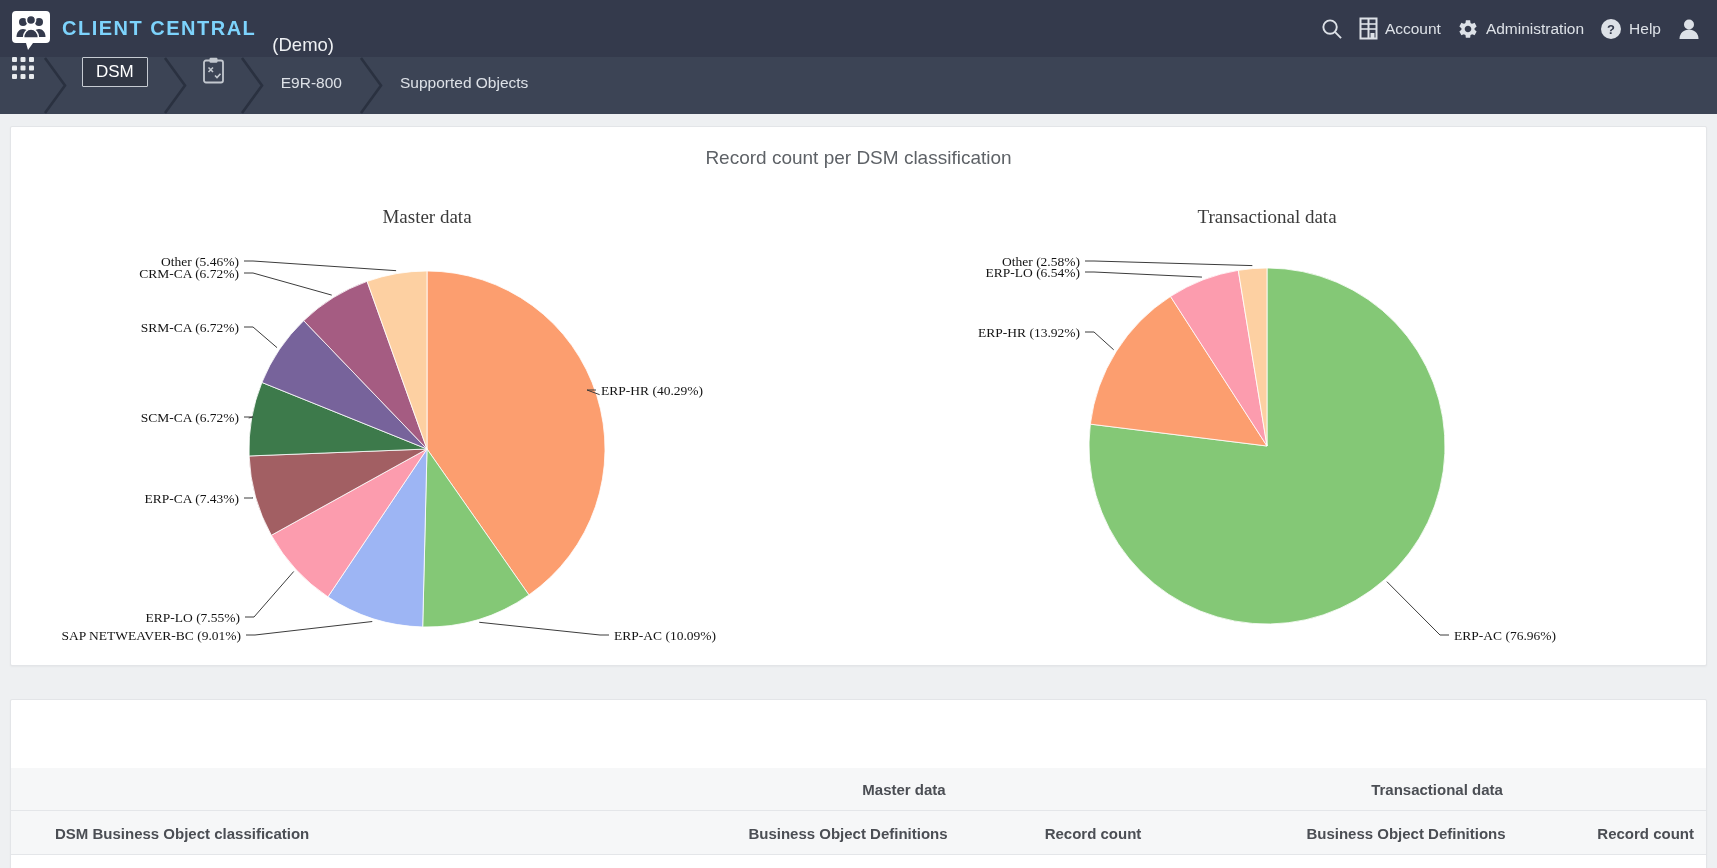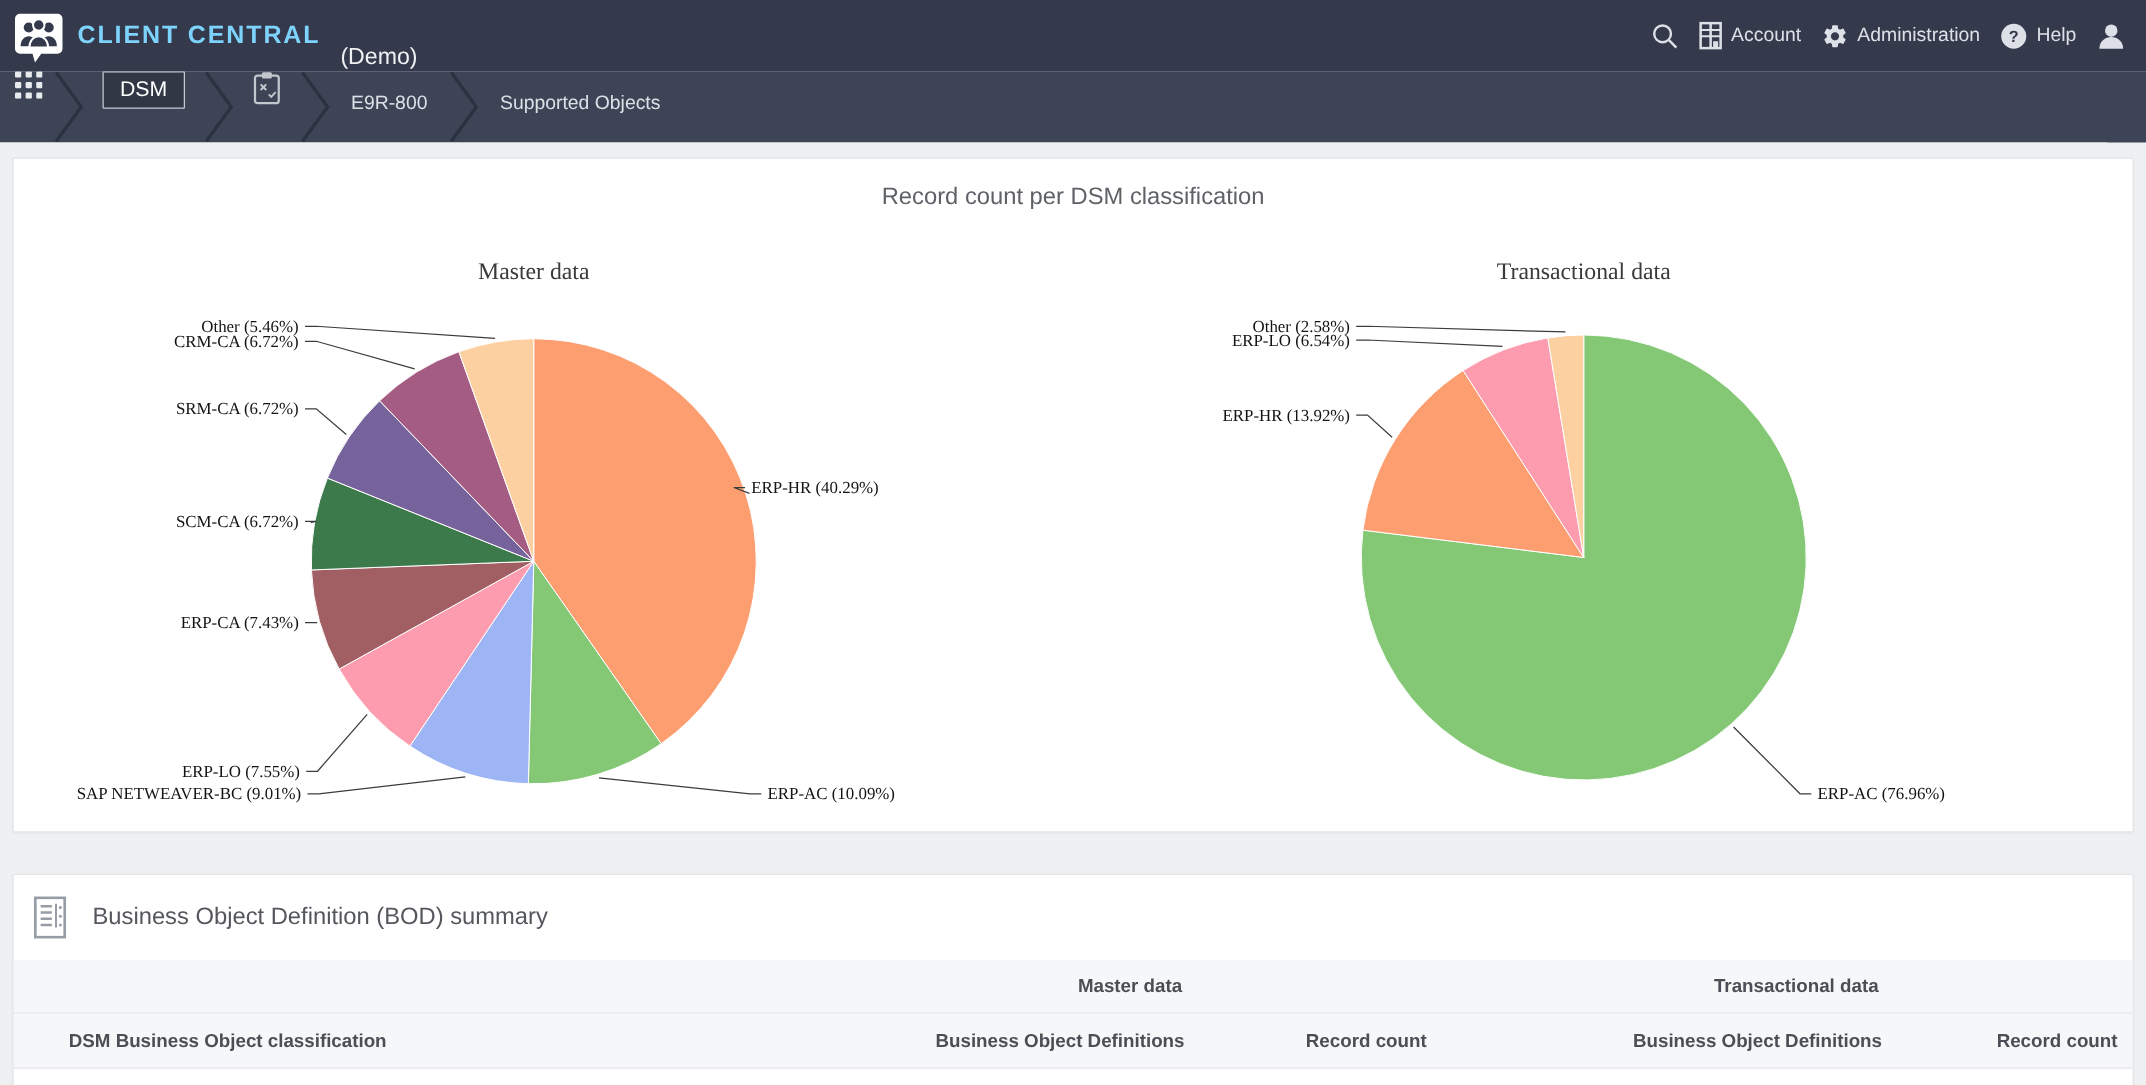--- a/index.html
+++ b/index.html
@@ -185,34 +185,20 @@
         <path d="M 1256 319 L 1159.4923895628933 169.43302126565615 A 178 178 0 0 1 1227.2713106851006 143.3336617042184 Z" fill="#fc9cae" stroke="#ffffff" stroke-width="0.8" stroke-linejoin="round"></path>
         <polyline points="1074,145 1083,145 1190.958483322934,150.08996149326433" fill="none" stroke="#3c3c3c" stroke-width="1"></polyline>
         <text x="1069" y="149.5" text-anchor="end" font-family="&quot;Liberation Serif&quot;,&quot;DejaVu Serif&quot;,serif" font-size="13.5" fill="#141414">ERP-LO (6.54%)</text>
         <path d="M 1256 319 L 1227.2713106851006 143.3336617042184 A 178 178 0 0 1 1256 141 Z" fill="#fdd0a2" stroke="#ffffff" stroke-width="0.8" stroke-linejoin="round"></path>
         <polyline points="1074,134 1083,134 1241.345448698317,138.59422368963254" fill="none" stroke="#3c3c3c" stroke-width="1"></polyline>
         <text x="1069" y="138.5" text-anchor="end" font-family="&quot;Liberation Serif&quot;,&quot;DejaVu Serif&quot;,serif" font-size="13.5" fill="#141414">Other (2.58%)</text>
       </svg>
   </section>
 
   <section class="card bod-card">
-    <div class="bod-head">
-      <svg width="26" height="34" viewBox="0 0 26 34">
-        <rect x="1.2" y="1.2" width="23.6" height="31.6" fill="none" stroke="#979da6" stroke-width="2.2"></rect>
-        <line x1="5.5" y1="8" x2="14.5" y2="8" stroke="#979da6" stroke-width="2"></line>
-        <line x1="5.5" y1="13" x2="14.5" y2="13" stroke="#979da6" stroke-width="2"></line>
-        <line x1="5.5" y1="18" x2="14.5" y2="18" stroke="#979da6" stroke-width="2"></line>
-        <line x1="5.5" y1="23" x2="14.5" y2="23" stroke="#979da6" stroke-width="2"></line>
-        <line x1="17.8" y1="6" x2="17.8" y2="25" stroke="#979da6" stroke-width="1.6"></line>
-        <circle cx="21.3" cy="9" r="1.2" fill="#979da6"></circle>
-        <circle cx="21.3" cy="16" r="1.2" fill="#979da6"></circle>
-        <circle cx="21.3" cy="23" r="1.2" fill="#979da6"></circle>
-      </svg>
-      <h2 class="bod-title">Business Object Definition (BOD) summary</h2>
-    </div>
     <div class="bod-thead">
       <div class="th-row1">
         <span class="th-cell th-center" style="left:893px;">Master data</span>
         <span class="th-cell th-center" style="left:1426px;">Transactional data</span>
       </div>
       <div class="th-row2">
         <span class="th-cell" style="left:32px;margin-left:12px;">DSM Business Object classification</span>
         <span class="th-cell th-center" style="left:837px;">Business Object Definitions</span>
         <span class="th-cell th-center" style="left:1082px;">Record count</span>
         <span class="th-cell th-center" style="left:1395px;">Business Object Definitions</span>

